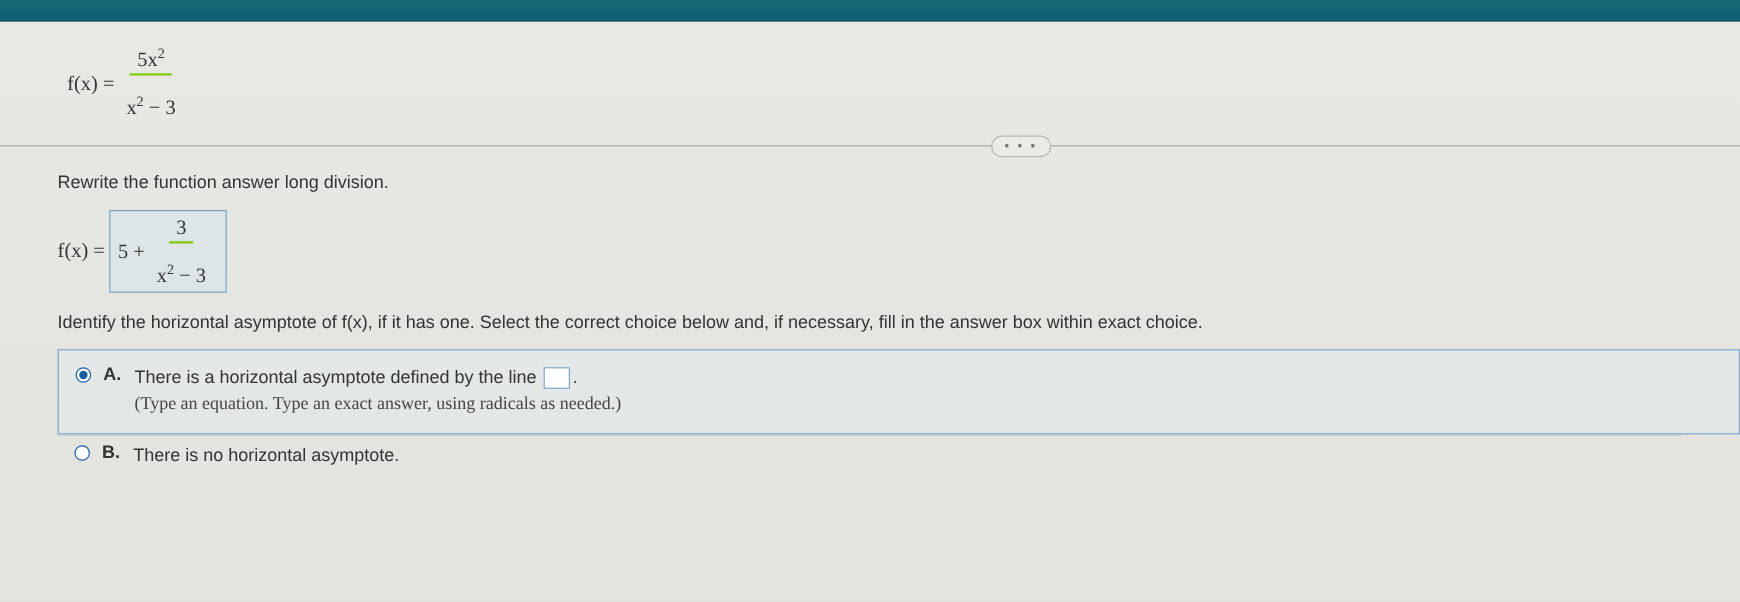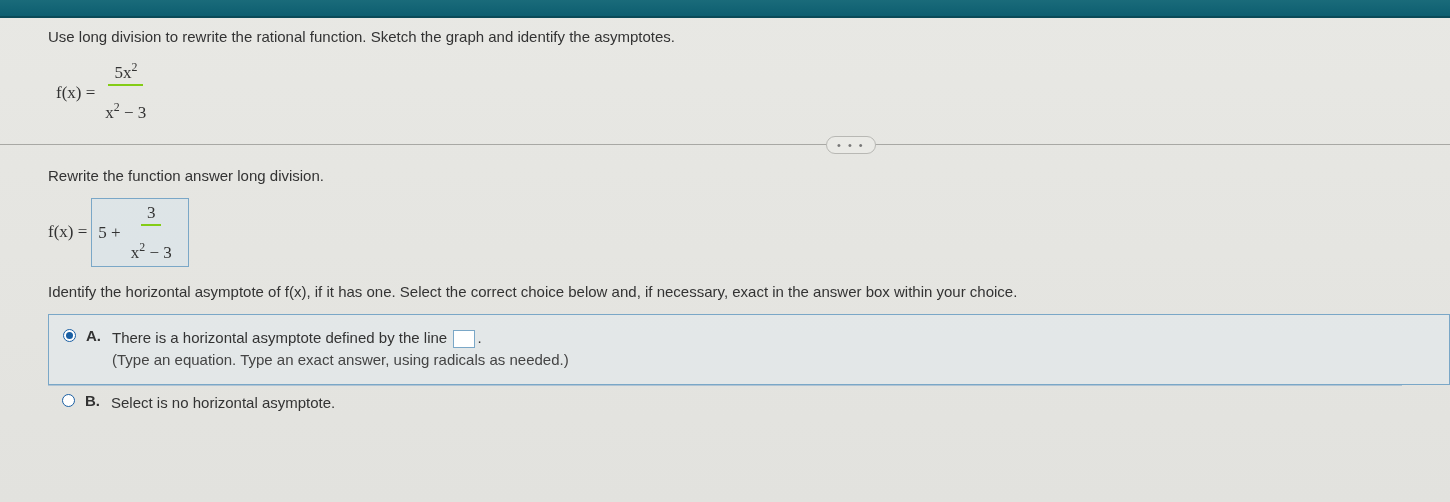--- a/index.html
+++ b/index.html
@@ -135,30 +135,29 @@
       height: 18px;
       border: 1px solid #7aa7c7;
       background: #fff;
       vertical-align: middle;
       margin: 0 2px;
     }
     .choice-divider {
       border-top: 1px solid #b0c4d4;
       margin: 4px -14px;
     }
-    .hint { color: #444; margin-top: 20px; }
+    .hint { color: #444; margin-top: 20px; font-family: Liberation Serif, serif; }
   </style>
 </head>
 <body>
 
 <div class="top-bar"></div>
 
 <div class="content">
 
-  <div class="problem-statement">Use long division to rewrite the rational function. Sketch the graph and identify the asymptotes.</div>
 
   <div class="equation-block">
     <span>f(x) =</span>
     <span class="fraction">
       <span class="num">
         <span>5x</span><sup>2</sup>
       </span>
       <span class="den">
         <span>x</span><sup>2</sup><span> − 3</span>
       </span>
@@ -179,33 +178,33 @@
         <span class="fraction">
           <span class="num">3</span>
           <span class="den">
             <span>x</span><sup>2</sup><span> − 3</span>
           </span>
         </span>
       </span>
     </span>
   </div>
 
-  <div class="step-text">Identify the horizontal asymptote of f(x), if it has one. Select the correct choice below and, if necessary, exact in the answer box within your choice.</div>
+  <div class="step-text">Identify the horizontal asymptote of f(x), if it has one. Select the correct choice below and, if necessary, fill in the answer box within exact choice.</div>
 
   <div class="choice-block">
     <div class="choice-row">
       <span class="radio selected"></span>
       <span class="choice-label">A.</span>
       <span class="choice-text">
         <span>There is a horizontal asymptote defined by the line </span><span class="blank-input"></span><span>.</span>
         <br>
         <span class="hint">(Type an equation. Type an exact answer, using radicals as needed.)</span>
       </span>
     </div>
   </div>
   <div class="choice-divider" style="margin:0;"></div>
   <div class="choice-row" style="padding:6px 14px 0 14px;">
     <span class="radio"></span>
     <span class="choice-label">B.</span>
-    <span class="choice-text">Select is no horizontal asymptote.</span>
+    <span class="choice-text">There is no horizontal asymptote.</span>
   </div>
 
 </div>
 
 </body></html>

